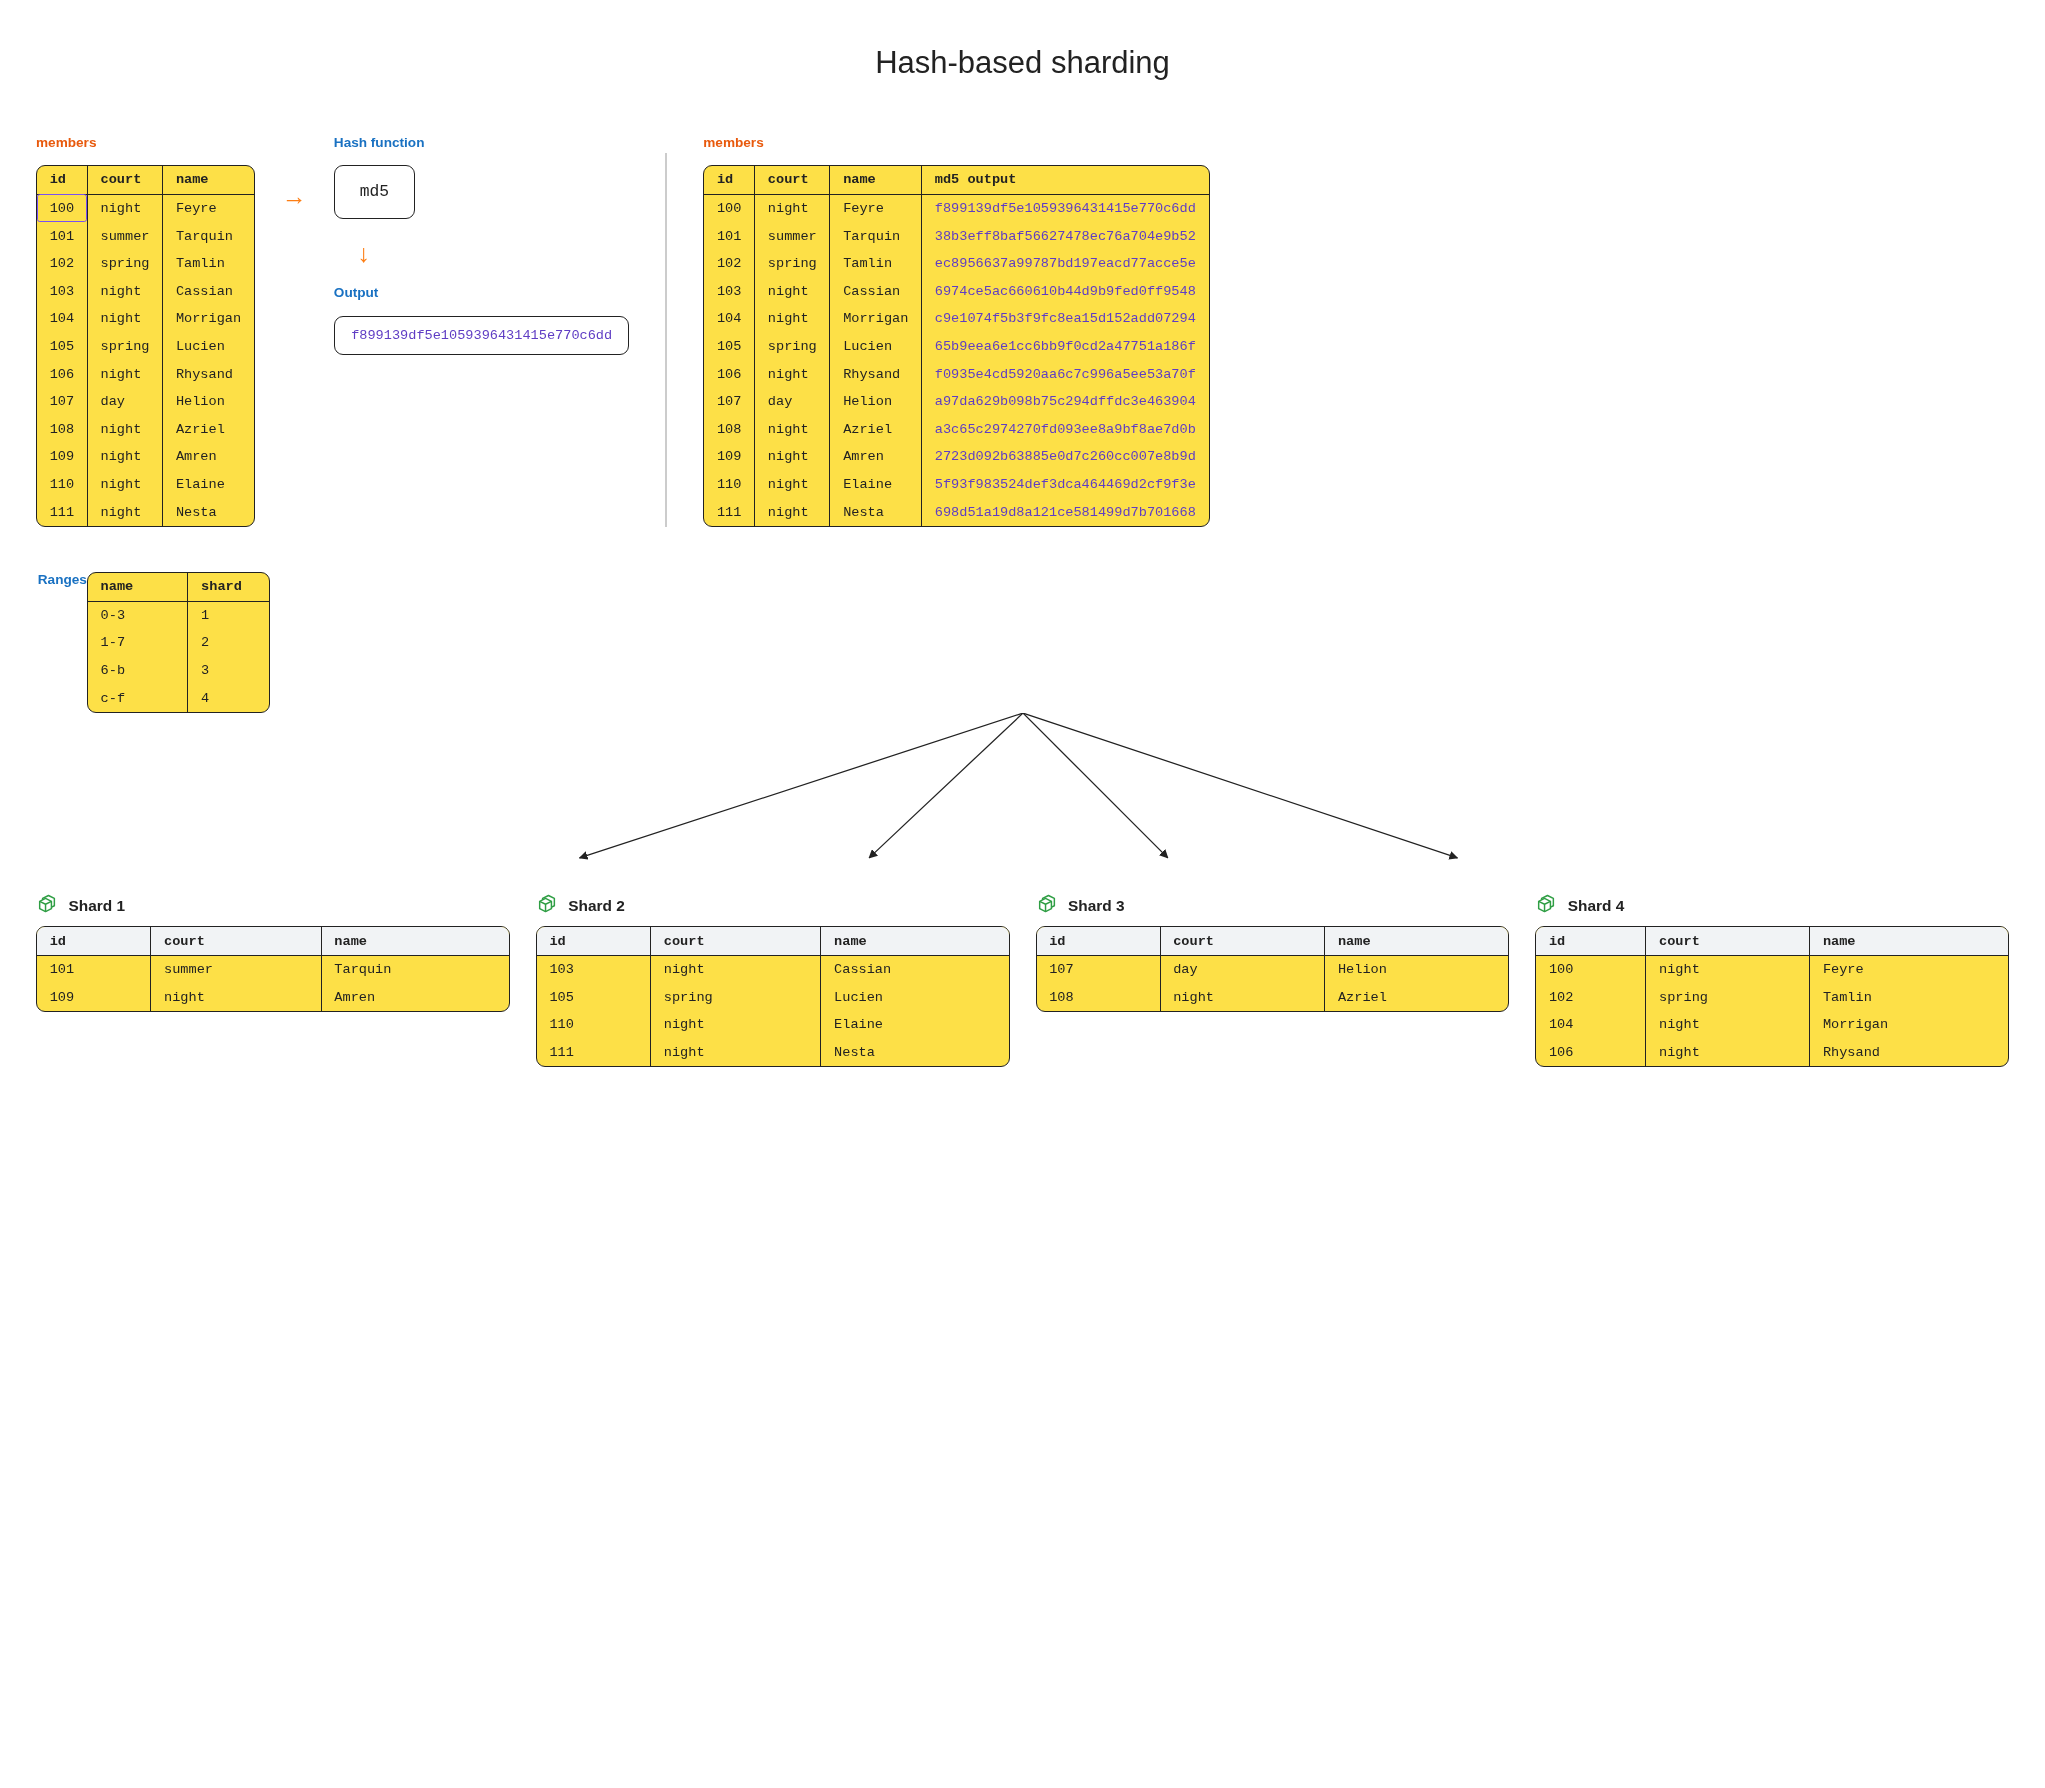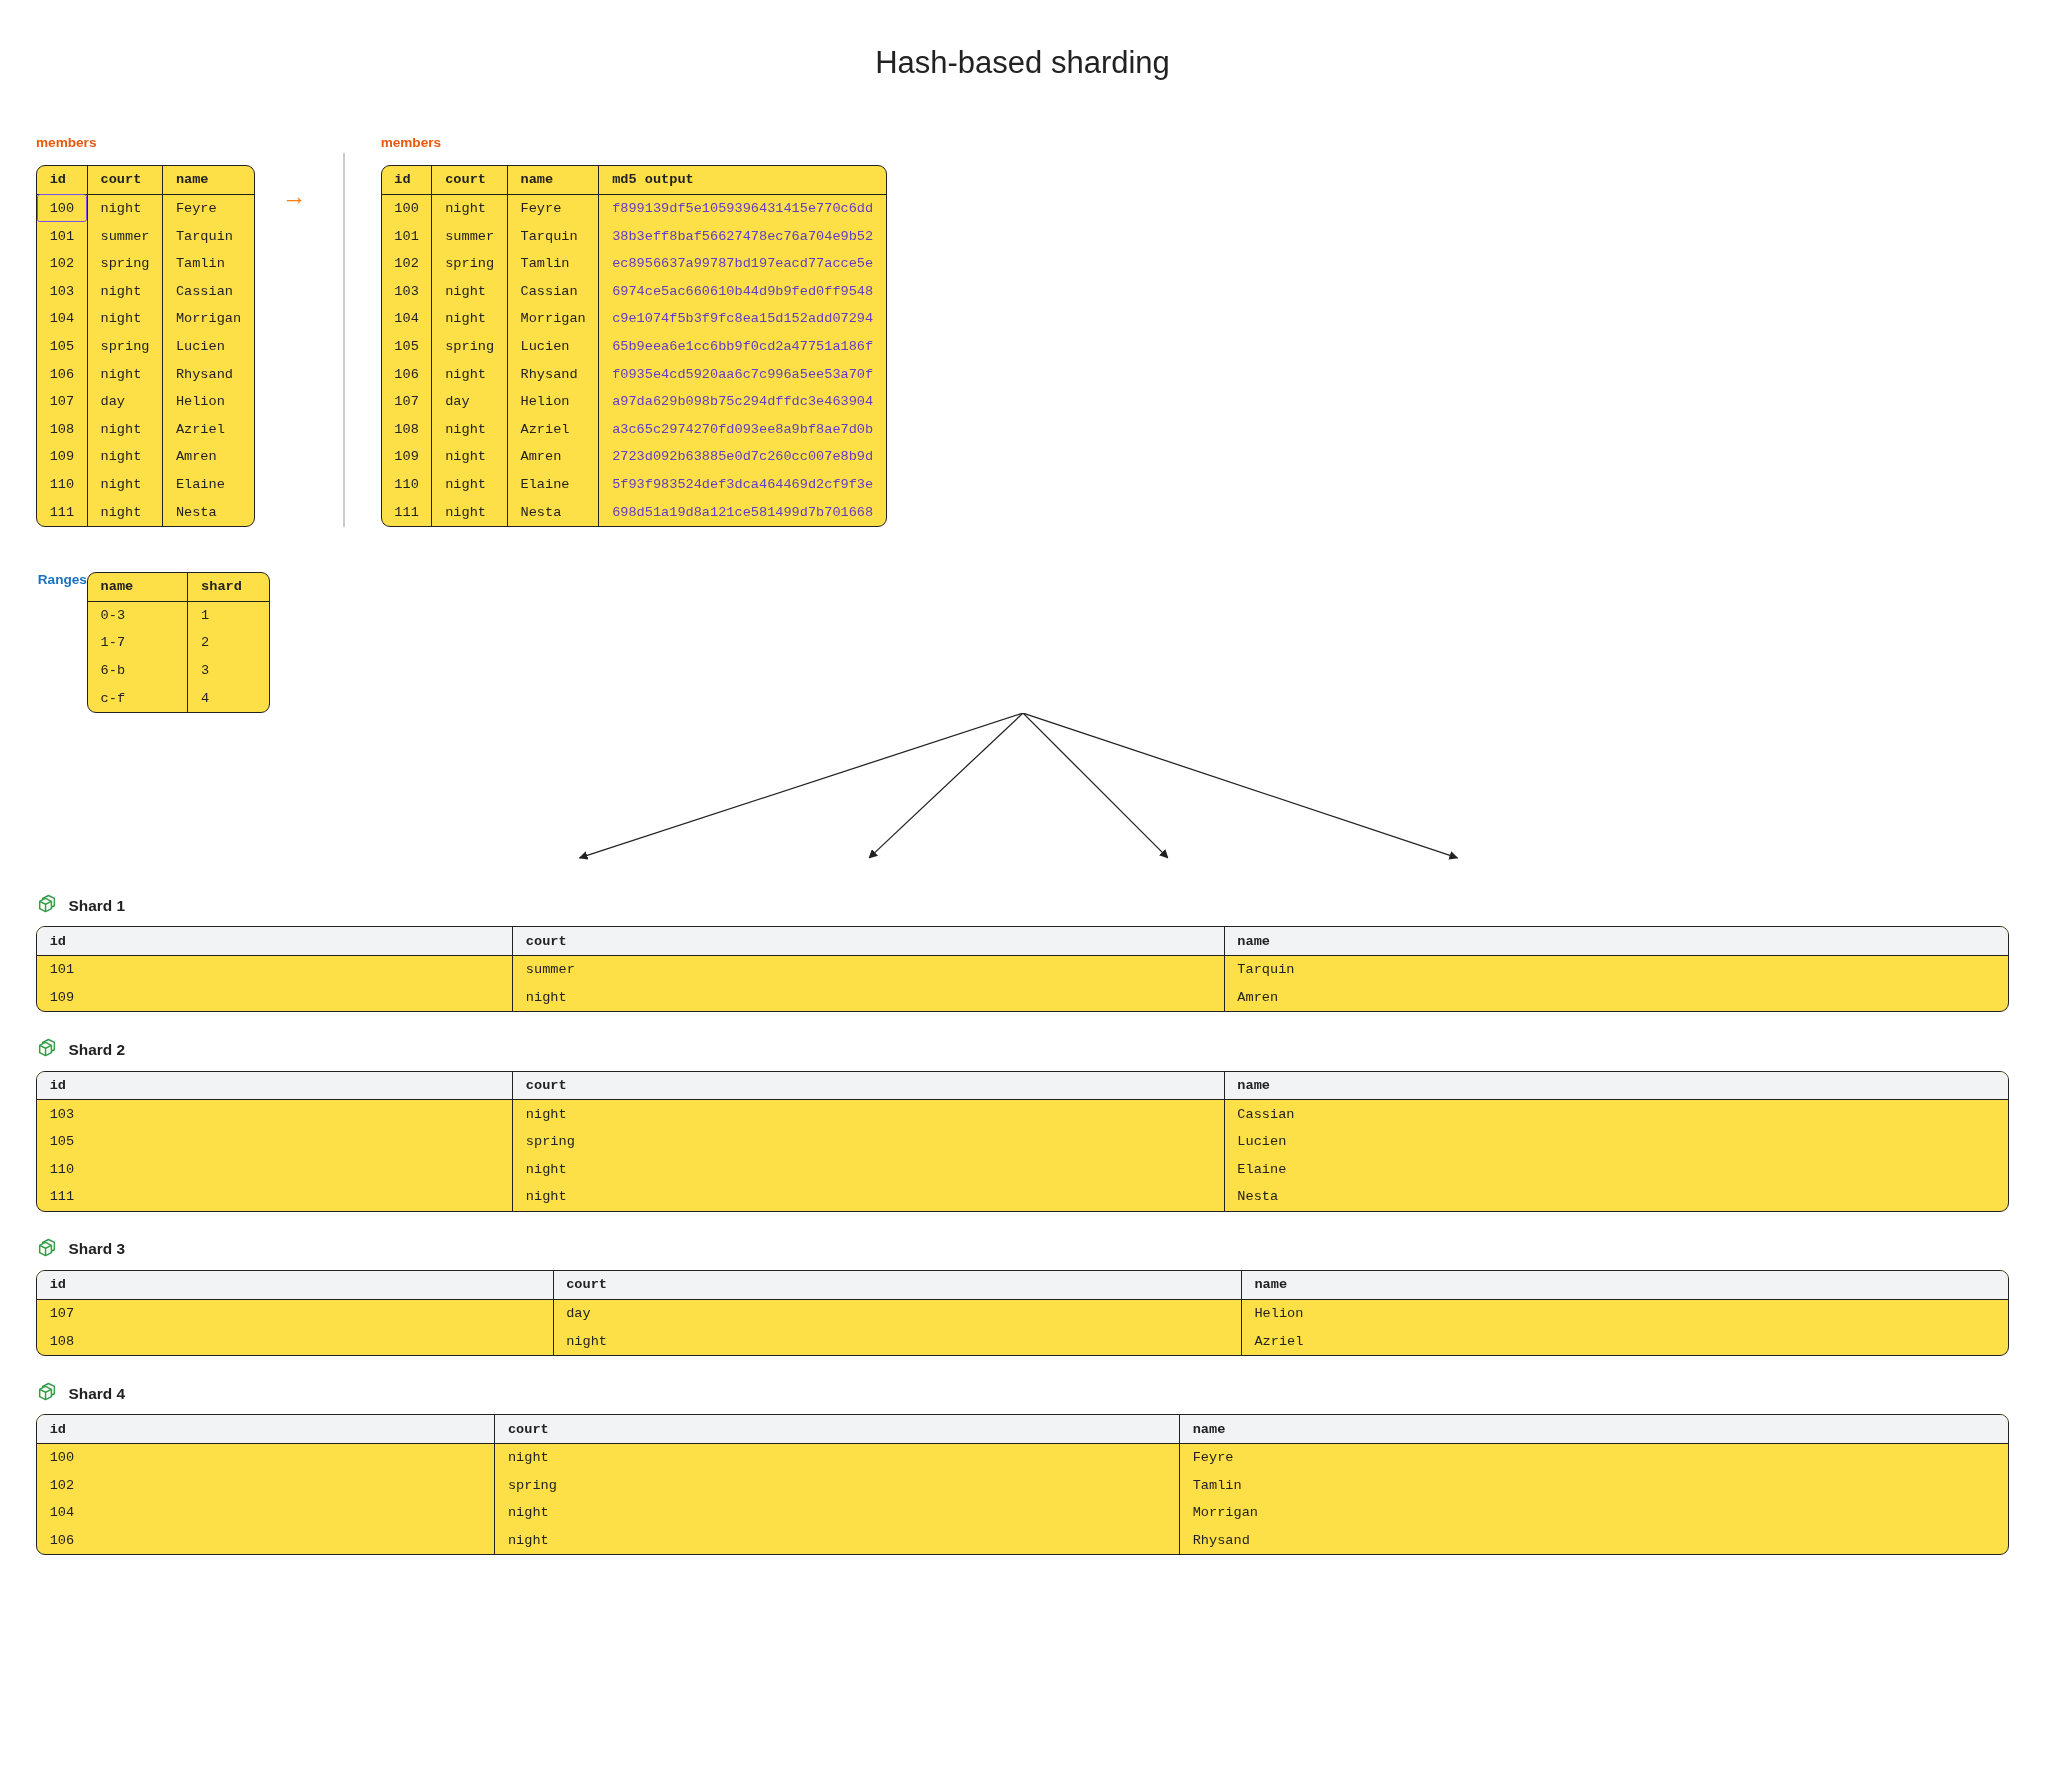--- a/index.html
+++ b/index.html
@@ -42,21 +42,21 @@
   }
   .output-box {
     border: 1.4px solid #222; border-radius: 9px;
     padding: 11px 16.3px; font-size: 13.6px; color: #5f3dc4; display: inline-block;
   }
   .top { display: flex; align-items: flex-start; gap: 27px; }
   .col { display: flex; flex-direction: column; gap: 8px; }
   .arrow-h, .arrow-v { color: #fd7e14; font-size: 25px; font-weight: 300; }
   .vdiv { width: 1.8px; background: #ccc; align-self: stretch; margin: 18px 9px 0 9px; }
   .mid { margin: 45px auto 0 auto; display: flex; align-items: center; }
-  .shards-row { display: flex; gap: 26px; justify-content: flex-start; margin-top: 27px; flex-direction: column; }
+  .shards-row { display: flex; gap: 26px; justify-content: flex-start; margin-top: 27px; }
   .shard { flex: 1; }
   .shard-head { display: flex; align-items: center; gap: 9px; font-weight: 600; font-size: 15.4px; margin-bottom: 9px; }
   .shard-icon { width: 23.5px; height: 23.5px; }
   .tbl-gray th { background: #f1f3f5; }
   svg.connectors { display: block; margin: 0 auto; }
 </style>
 </head>
 <body>
 
 <h1>Hash-based sharding</h1>
@@ -135,20 +135,27 @@
               <td class="mono">night</td>
               <td class="mono">Nesta</td>
             </tr>
           </tbody>
         </table>
     </div>
   </div>
 
   <div class="arrow-h" style="margin-top:47px">→</div>
 
+  <div class="col" style="align-items:flex-start">
+    <div class="label-blue">Hash function</div>
+    <div class="hash-box mono">md5</div>
+    <div class="arrow-v" style="margin:12.7px 0 9px 23.5px">↓</div>
+    <div class="label-blue">Output</div>
+    <div class="output-box mono">f899139df5e1059396431415e770c6dd</div>
+  </div>
 
   <div class="vdiv"></div>
 
   <div class="col">
     <div class="label-orange">members</div>
     <div class="tbl">
       <table>
           <thead>
             <tr>
         <th class="mono">id</th>

